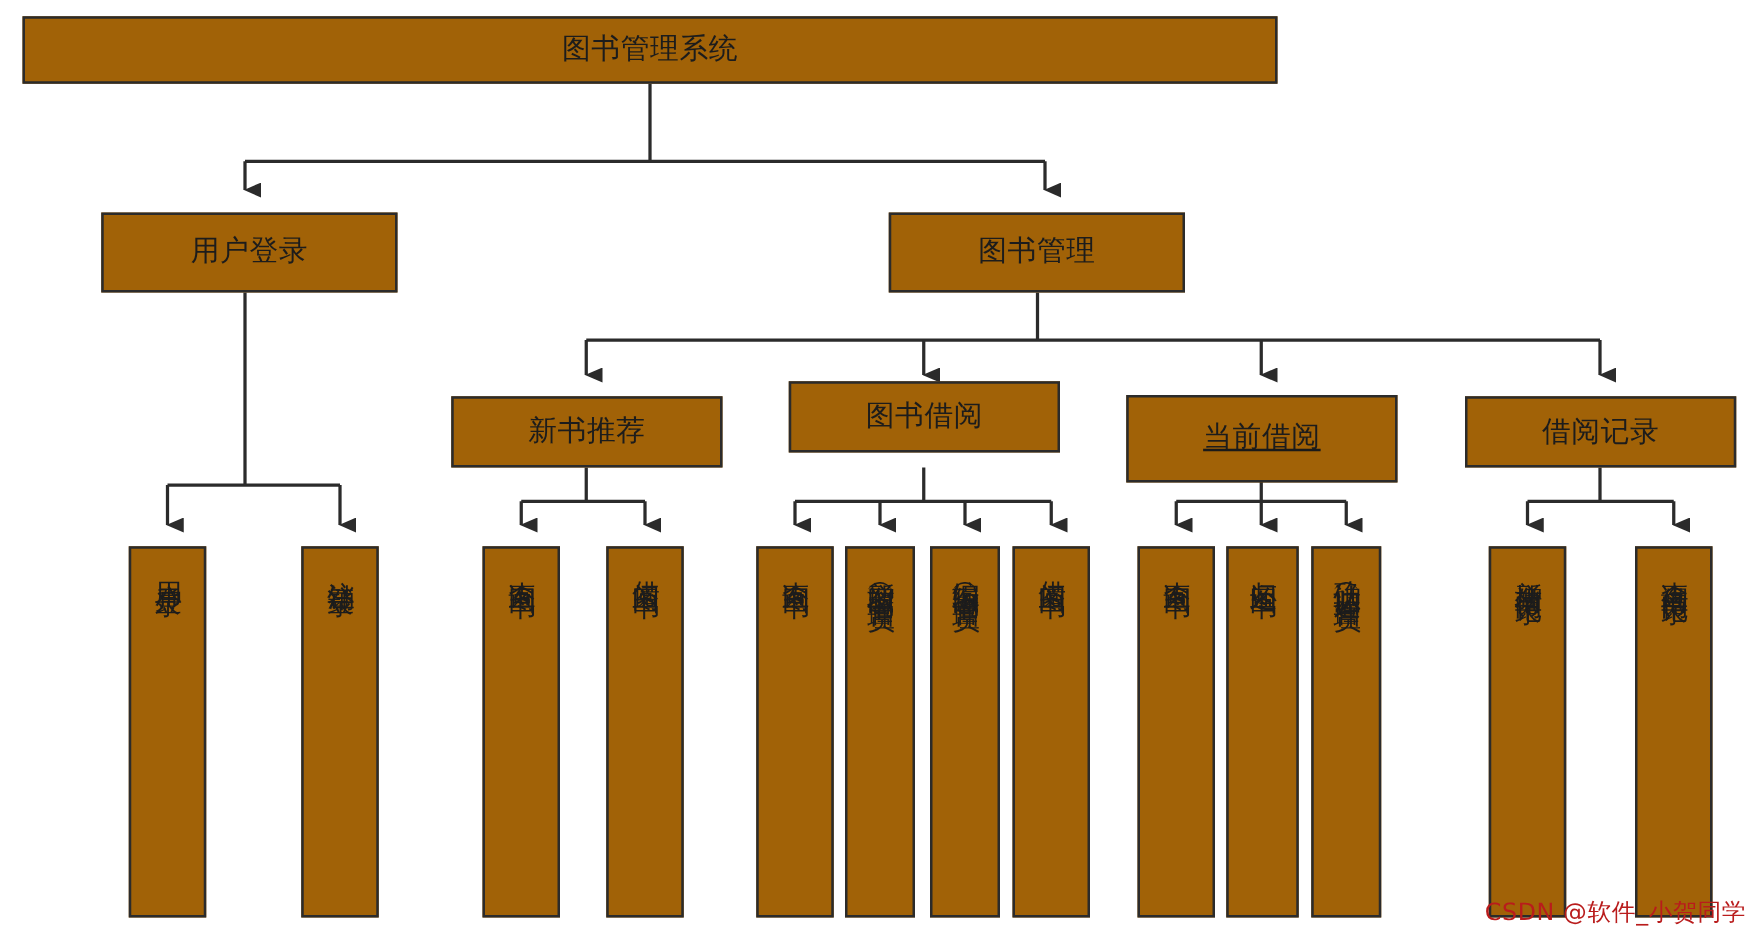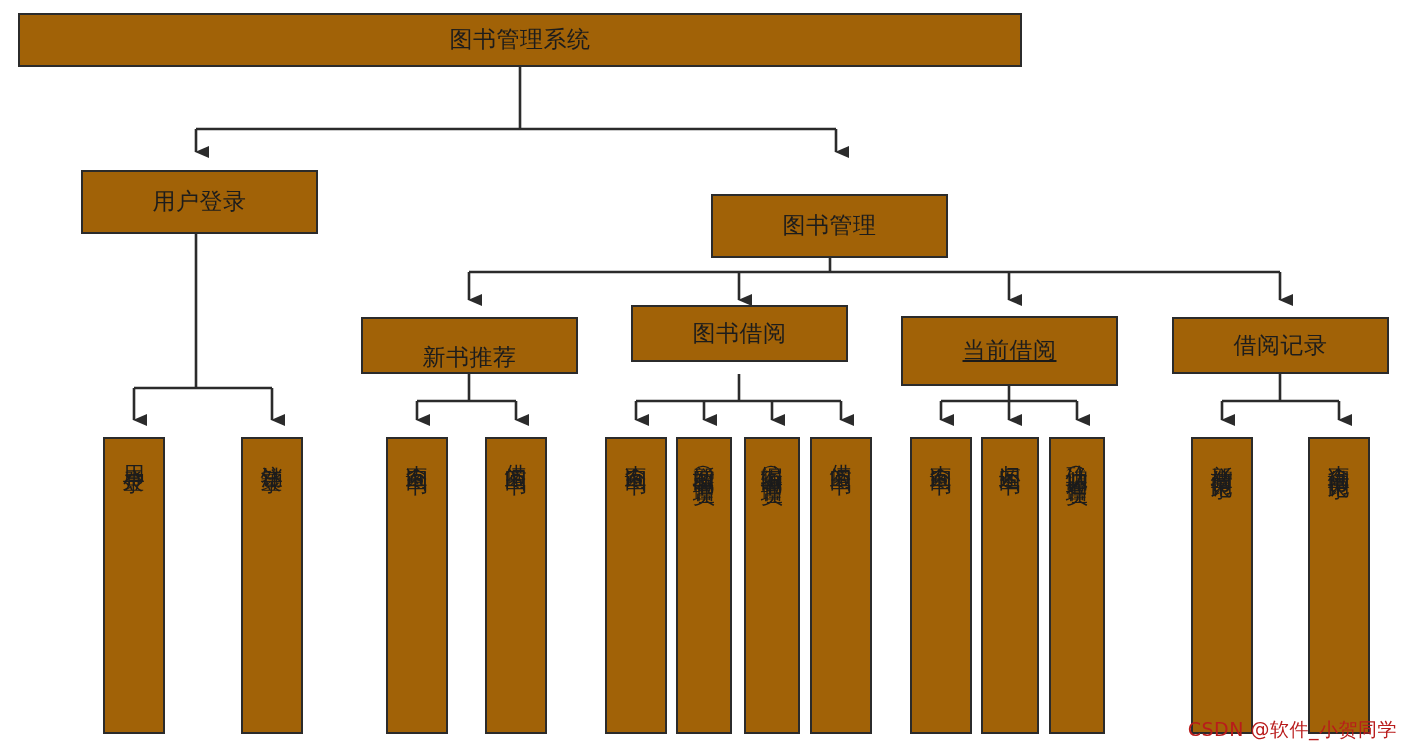--- a/index.html
+++ b/index.html
@@ -127,25 +127,25 @@
   </svg>
 
   <div class="node-box" style="left:18px; top:13px; width:1004px; height:54px;">
     <span class="node-label">图书管理系统</span>
   </div>
 
   <div class="node-box" style="left:81px; top:170px; width:237px; height:64px;">
     <span class="node-label">用户登录</span>
   </div>
 
-  <div class="node-box" style="left:711px; top:170px; width:237px; height:64px;margin-top:24px;">
+  <div class="node-box" style="left:711px; top:170px; width:237px; height:64px;">
     <span class="node-label">图书管理</span>
   </div>
 
-  <div class="node-box" style="left:361px; top:317px; width:217px; height:57px;align-items:flex-end;">
+  <div class="node-box" style="left:361px; top:317px; width:217px; height:57px;">
     <span class="node-label">新书推荐</span>
   </div>
 
   <div class="node-box" style="left:631px; top:305px; width:217px; height:57px;">
     <span class="node-label">图书借阅</span>
   </div>
 
   <div class="node-box" style="left:901px; top:316px; width:217px; height:70px;text-decoration:underline;">
     <span class="node-label">当前借阅</span>
   </div>

